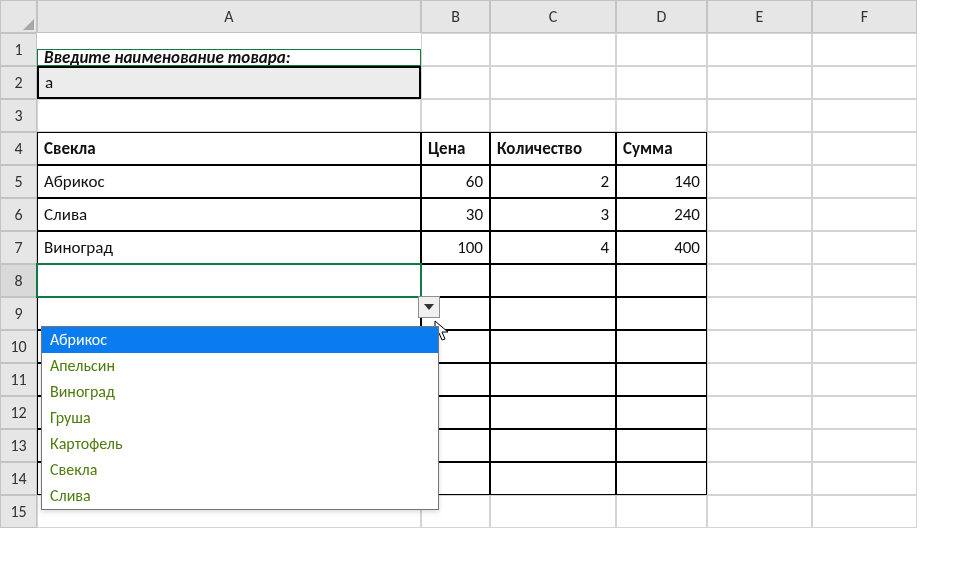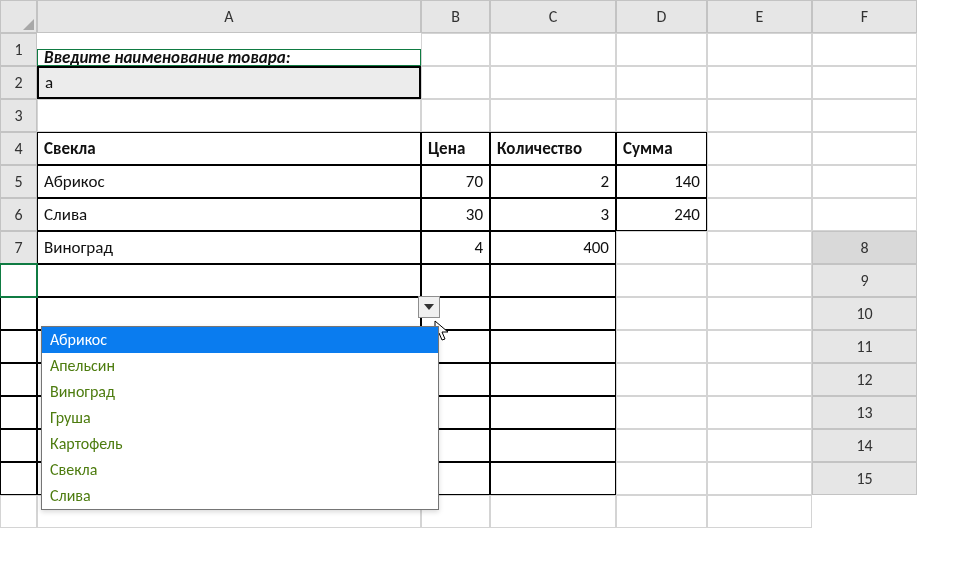--- a/index.html
+++ b/index.html
@@ -180,36 +180,37 @@
   <div class="rowhdr">4</div>
   <div class="cell bold tbl-inner tbl-border-top tbl-border-left">Свекла</div>
   <div class="cell bold tbl-inner tbl-border-top">Цена</div>
   <div class="cell bold tbl-inner tbl-border-top">Количество</div>
   <div class="cell bold tbl-inner tbl-border-top tbl-border-right">Сумма</div>
   <div class="cell"></div>
   <div class="cell"></div>
 
   <div class="rowhdr">5</div>
   <div class="cell tbl-inner tbl-border-left">Абрикос</div>
-  <div class="cell right tbl-inner">70</div>
+  <div class="cell right tbl-inner">60</div>
   <div class="cell right tbl-inner">2</div>
   <div class="cell right tbl-inner tbl-border-right">140</div>
   <div class="cell"></div>
   <div class="cell"></div>
 
   <div class="rowhdr">6</div>
   <div class="cell tbl-inner tbl-border-left">Слива</div>
   <div class="cell right tbl-inner">30</div>
   <div class="cell right tbl-inner">3</div>
   <div class="cell right tbl-inner tbl-border-right">240</div>
   <div class="cell"></div>
   <div class="cell"></div>
 
   <div class="rowhdr">7</div>
   <div class="cell tbl-inner tbl-border-left">Виноград</div>
+  <div class="cell right tbl-inner">100</div>
   <div class="cell right tbl-inner">4</div>
   <div class="cell right tbl-inner tbl-border-right">400</div>
   <div class="cell"></div>
   <div class="cell"></div>
 
   <div class="rowhdr active-row-hdr">8</div>
   <div class="cell tbl-inner tbl-border-left sel-A8"></div>
   <div class="cell tbl-inner"></div>
   <div class="cell tbl-inner"></div>
   <div class="cell tbl-inner tbl-border-right"></div>

